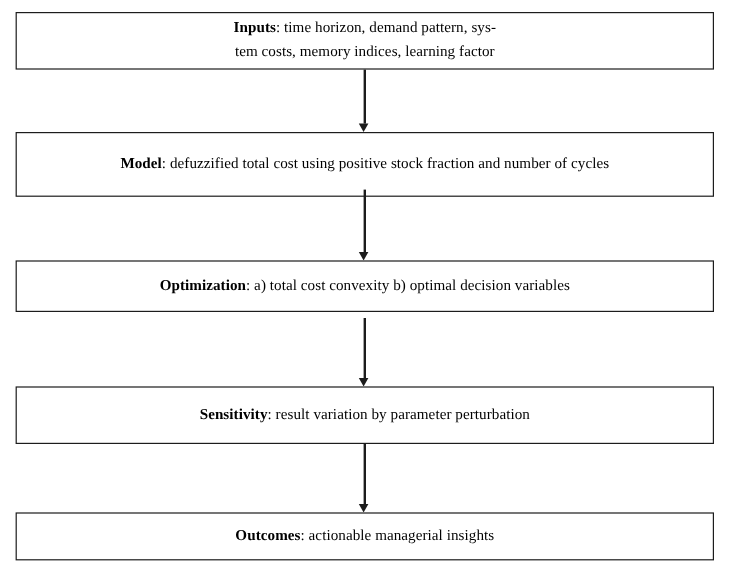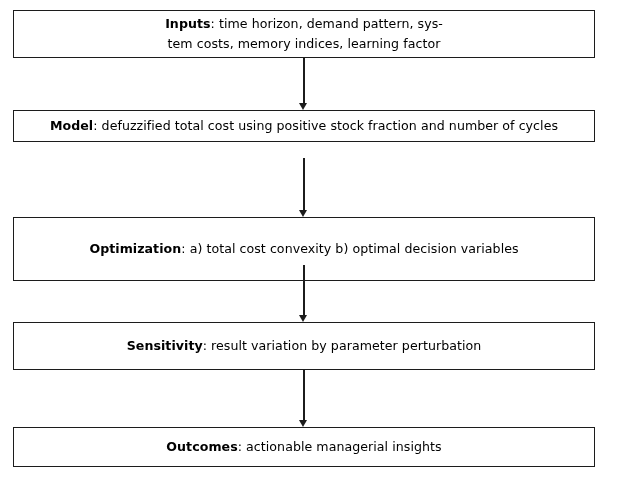--- a/index.html
+++ b/index.html
@@ -23,31 +23,32 @@
     border: 1.4px solid #1c1c1c;
     background: #ffffff;
     display: flex;
     align-items: center;
     justify-content: center;
     text-align: center;
     color: #000000;
     font-size: 12.6px;
     line-height: 1.55;
     letter-spacing: 0.05px;
+    font-family: Liberation Serif, serif;
   }
   .node-text {
     padding: 0 10px;
     white-space: pre-line;
   }
   .node-key {
     font-weight: bold;
   }
   .node-1 { top: 10px;  height: 48px; }
-  .node-2 { top: 110px; height: 32px; }
-  .node-3 { top: 217px; height: 64px; }
+  .node-2 { top: 110px; height: 54px; }
+  .node-3 { top: 217px; height: 43px; }
   .node-4 { top: 322px; height: 48px; }
   .node-5 { top: 427px; height: 40px; }
 
   .connector {
     position: absolute;
     left: 297px;
     width: 14px;
   }
   .connector-line {
     position: absolute;

